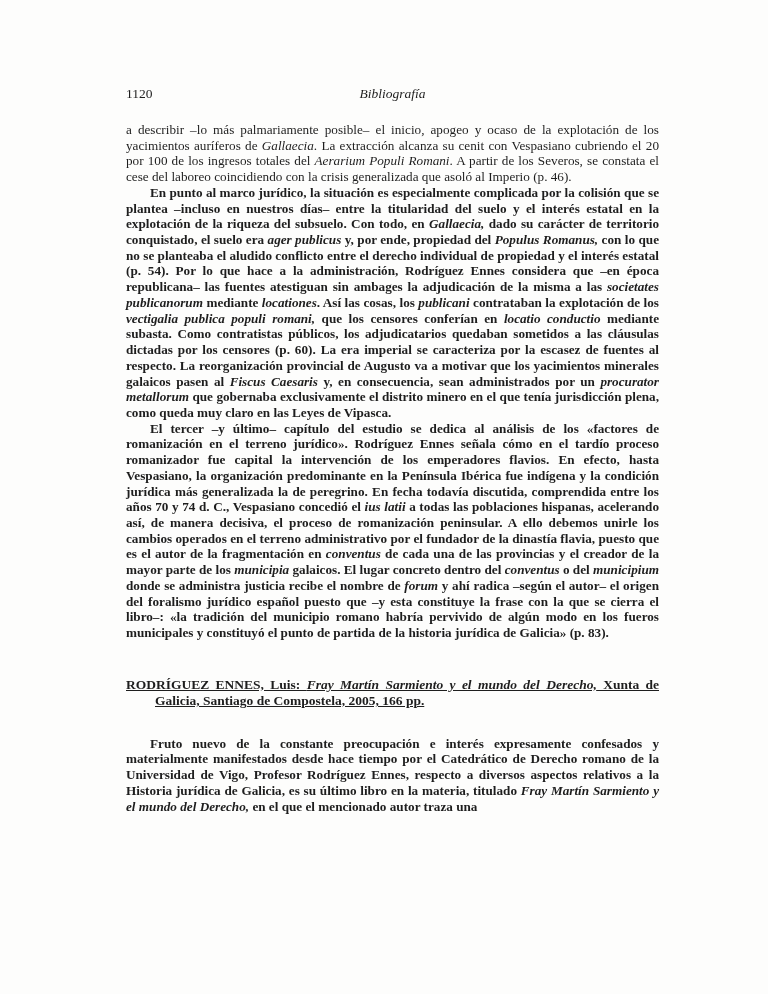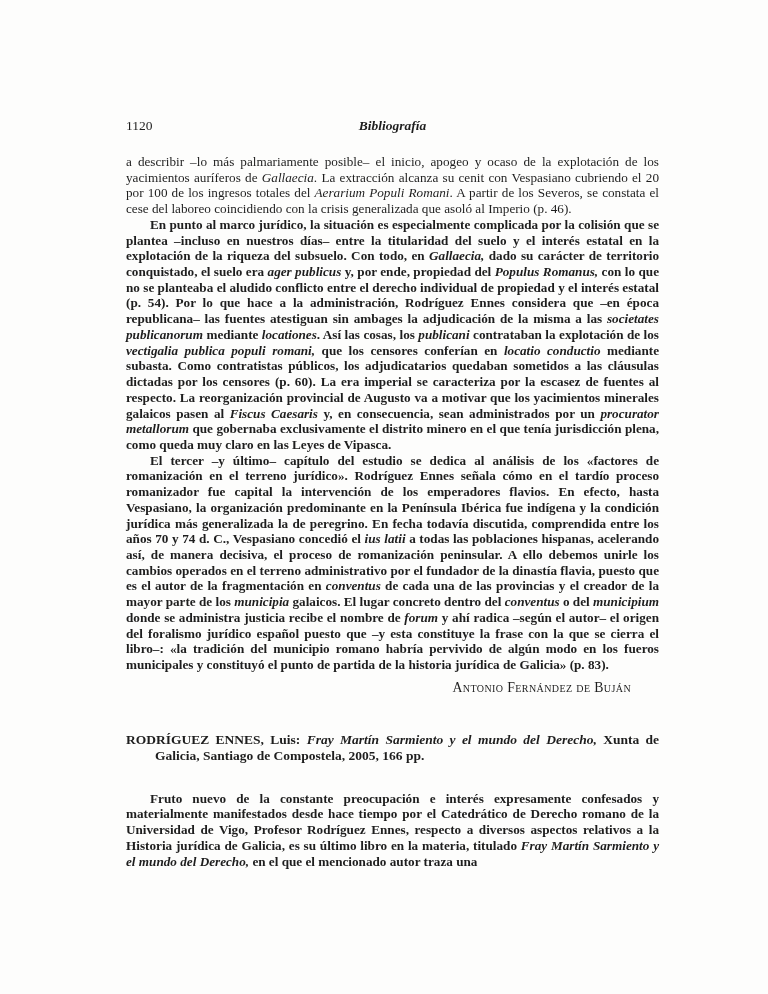--- a/index.html
+++ b/index.html
@@ -18,39 +18,38 @@
     background: #fdfdfc;
     color: #1e1e1e;
     font-family: "Liberation Serif", "DejaVu Serif", serif;
     overflow: hidden;
   }
   .content {
     position: absolute;
     left: 126px;
     top: 86px;
     width: 533px;
-    margin-top: 32px;
   }
   .header {
     position: relative;
     height: 16px;
     font-size: 13.5px;
     line-height: 16px;
   }
   .pagenum {
     position: absolute;
     left: 0;
     top: 0;
   }
   .running {
     position: absolute;
     left: 0;
     right: 0;
     text-align: center;
-    font-weight: bold;
+    font-weight: normal;
     font-style: italic;
   }
   .body-text {
     margin-top: 20px;
     font-size: 13.2px;
     line-height: 15.72px;
     text-align: justify;
     hyphens: auto;
     -webkit-hyphens: auto;
   }
@@ -72,20 +71,21 @@
     line-height: 16px;
   }
   .review-heading {
     margin-top: 36px;
     font-weight: bold;
     font-size: 13.5px;
     line-height: 16.5px;
     padding-left: 29px;
     text-indent: -29px;
     text-align: justify;
+    text-decoration: underline;
   }
   .next-para {
     margin-top: 26px;
   }
 </style>
 </head>
 <body>
 
 <div class="page">
   <div class="content">
@@ -93,21 +93,20 @@
     <div class="header">
       <span class="pagenum">1120</span>
       <span class="running">Bibliografía</span>
     </div>
 
     <div class="body-text">
       <p class="para"><span>a describir –lo más palmariamente posible– el inicio, apogeo y ocaso de la explotación de los yacimientos auríferos de </span><i>Gallaecia</i><span>. La extracción alcanza su cenit con Vespasiano cubriendo el 20 por 100 de los ingresos totales del </span><i>Aerarium Populi Romani</i><span>. A partir de los Severos, se constata el cese del laboreo coincidiendo con la crisis generalizada que asoló al Imperio (p. 46).</span></p>
       <p class="para indent"><span>En punto al marco jurídico, la situación es especialmente complicada por la colisión que se plantea –incluso en nuestros días– entre la titularidad del suelo y el interés estatal en la explotación de la riqueza del subsuelo. Con todo, en </span><i>Gallaecia,</i><span> dado su carácter de territorio conquistado, el suelo era </span><i>ager publicus</i><span> y, por ende, propiedad del </span><i>Populus Romanus,</i><span> con lo que no se planteaba el aludido conflicto entre el derecho individual de propiedad y el interés estatal (p. 54). Por lo que hace a la administración, Rodríguez Ennes considera que –en época republicana– las fuentes atestiguan sin ambages la adjudicación de la misma a las </span><i>societates publicanorum</i><span> mediante </span><i>locationes</i><span>. Así las cosas, los </span><i>publicani</i><span> contrataban la explotación de los </span><i>vectigalia publica populi romani,</i><span> que los censores conferían en </span><i>locatio conductio</i><span> mediante subasta. Como contratistas públicos, los adjudicatarios quedaban sometidos a las cláusulas dictadas por los censores (p. 60). La era imperial se caracteriza por la escasez de fuentes al respecto. La reorganización provincial de Augusto va a motivar que los yacimientos minerales galaicos pasen al </span><i>Fiscus Caesaris</i><span> y, en consecuencia, sean administrados por un </span><i>procurator metallorum</i><span> que gobernaba exclusivamente el distrito minero en el que tenía jurisdicción plena, como queda muy claro en las Leyes de Vipasca.</span></p>
       <p class="para indent"><span>El tercer –y último– capítulo del estudio se dedica al análisis de los «factores de romanización en el terreno jurídico». Rodríguez Ennes señala cómo en el tardío proceso romanizador fue capital la intervención de los emperadores flavios. En efecto, hasta Vespasiano, la organización predominante en la Península Ibérica fue indígena y la condición jurídica más generalizada la de peregrino. En fecha todavía discutida, comprendida entre los años 70 y 74 d. C., Vespasiano concedió el </span><i>ius latii</i><span> a todas las poblaciones hispanas, acelerando así, de manera decisiva, el proceso de romanización peninsular. A ello debemos unirle los cambios operados en el terreno administrativo por el fundador de la dinastía flavia, puesto que es el autor de la fragmentación en </span><i>conventus</i><span> de cada una de las provincias y el creador de la mayor parte de los </span><i>municipia</i><span> galaicos. El lugar concreto dentro del </span><i>conventus</i><span> o del </span><i>municipium</i><span> donde se administra justicia recibe el nombre de </span><i>forum</i><span> y ahí radica –según el autor– el origen del foralismo jurídico español puesto que –y esta constituye la frase con la que se cierra el libro–: «la tradición del municipio romano habría pervivido de algún modo en los fueros municipales y constituyó el punto de partida de la historia jurídica de Galicia» (p. 83).</span></p>
 
-      <div class="signature">Antonio Fernández de Buján</div>
 
       <div class="review-heading"><span>RODRÍGUEZ ENNES, Luis: </span><i>Fray Martín Sarmiento y el mundo del Derecho,</i><span> Xunta de Galicia, Santiago de Compostela, 2005, 166 pp.</span></div>
 
       <p class="para indent next-para"><span>Fruto nuevo de la constante preocupación e interés expresamente confesados y materialmente manifestados desde hace tiempo por el Catedrático de Derecho romano de la Universidad de Vigo, Profesor Rodríguez Ennes, respecto a diversos aspectos relativos a la Historia jurídica de Galicia, es su último libro en la materia, titulado </span><i>Fray Martín Sarmiento y el mundo del Derecho,</i><span> en el que el mencionado autor traza una</span></p>
     </div>
 
   </div>
 </div>
 
 </body></html>

